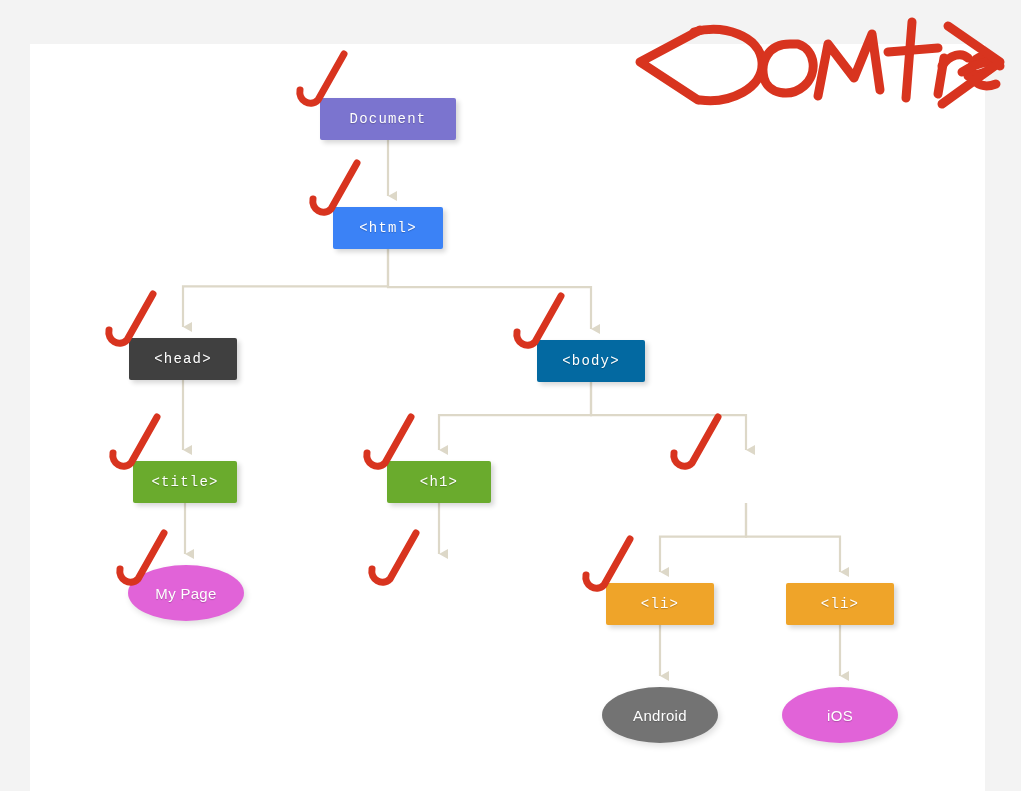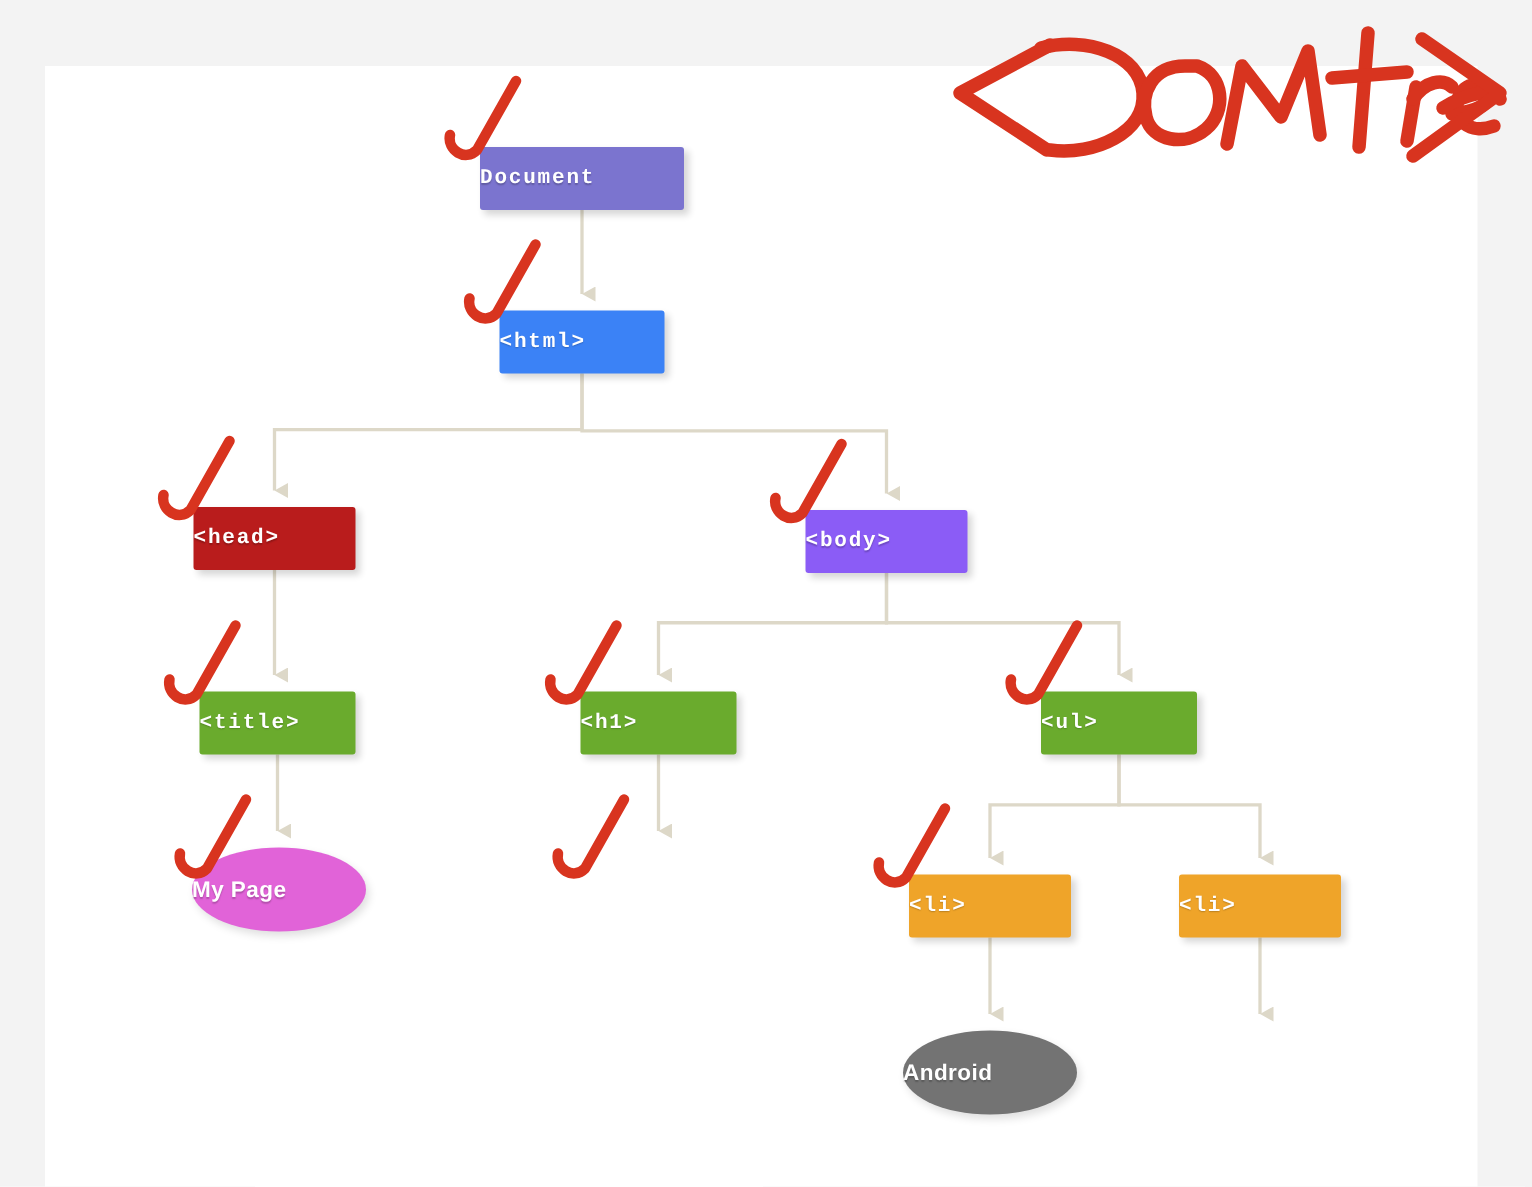--- a/index.html
+++ b/index.html
@@ -33,23 +33,23 @@
     left: 0; top: 0;
     width: 1021px;
     height: 791px;
     pointer-events: none;
   }
   .node {
     position: absolute;
     box-sizing: border-box;
     display: flex;
     align-items: center;
-    justify-content: flex-start;
+    justify-content: center;
     color: #ffffff;
-    font-weight: bold;
+    font-weight: normal;
     letter-spacing: 1.2px;
     text-shadow: 0 1px 1px rgba(0,0,0,0.22);
     pointer-events: auto;
     cursor: default;
   }
   .node.box {
     border-radius: 2px;
     box-shadow: 3px 3px 5px rgba(0,0,0,0.16);
     font-size: 14px;
     font-family: "Liberation Mono", monospace;
@@ -91,46 +91,46 @@
       </g>
   </svg>
 
   <div class="diagram-layer" id="node-layer">
       <div class="node box" style="left: 320px; top: 98px; width: 136px; height: 42px; background: rgb(123, 116, 207);">
         <span>Document</span>
       </div>
       <div class="node box" style="left: 333px; top: 207px; width: 110px; height: 42px; background: #3b82f6;">
         <span>&lt;html&gt;</span>
       </div>
-      <div class="node box" style="left: 129px; top: 338px; width: 108px; height: 42px; background: #b91c1c;">
+      <div class="node box" style="left: 129px; top: 338px; width: 108px; height: 42px; background: #404040;">
         <span>&lt;head&gt;</span>
       </div>
-      <div class="node box" style="left: 537px; top: 340px; width: 108px; height: 42px; background: #8b5cf6;">
+      <div class="node box" style="left: 537px; top: 340px; width: 108px; height: 42px; background: #0369a1;">
         <span>&lt;body&gt;</span>
       </div>
       <div class="node box" style="left: 133px; top: 461px; width: 104px; height: 42px; background: rgb(106, 171, 45);">
         <span>&lt;title&gt;</span>
       </div>
       <div class="node box" style="left: 387px; top: 461px; width: 104px; height: 42px; background: rgb(106, 171, 45);">
         <span>&lt;h1&gt;</span>
-      </div>
-      <div class="node box" style="left: 694px; top: 461px; width: 104px; height: 42px; background: rgb(106, 171, 45);">
-        <span>&lt;ul&gt;</span>
       </div>
       <div class="node ellipse" style="left: 128px; top: 565px; width: 116px; height: 56px; background: rgb(225, 99, 216);">
         <span>My Page</span>
       </div>
       <div class="node box" style="left: 606px; top: 583px; width: 108px; height: 42px; background: rgb(239, 164, 41);">
         <span>&lt;li&gt;</span>
       </div>
       <div class="node box" style="left: 786px; top: 583px; width: 108px; height: 42px; background: rgb(239, 164, 41);">
         <span>&lt;li&gt;</span>
       </div>
       <div class="node ellipse" style="left: 602px; top: 687px; width: 116px; height: 56px; background: #737373;">
         <span>Android</span>
+      </div>
+      <div class="node ellipse" style="left: 782px; top: 687px; width: 116px; height: 56px; background: rgb(225, 99, 216);">
+        <span>iOS</span>
       </div>
     </div>
 
   <svg class="annotation-layer" width="1021" height="791" viewBox="0 0 1021 791" xmlns="http://www.w3.org/2000/svg">
     <g id="check-group" stroke="#d8341f" stroke-width="7" fill="none" stroke-linecap="round" stroke-linejoin="round">
         <path d="M300,90 C298,100 310,108 318,100 L344,54"></path>
         <path d="M313,199 C311,209 323,217 331,209 L357,163"></path>
         <path d="M109,330 C107,340 119,348 127,340 L153,294"></path>
         <path d="M517,332 C515,342 527,350 535,342 L561,296"></path>
         <path d="M113,453 C111,463 123,471 131,463 L157,417"></path>

